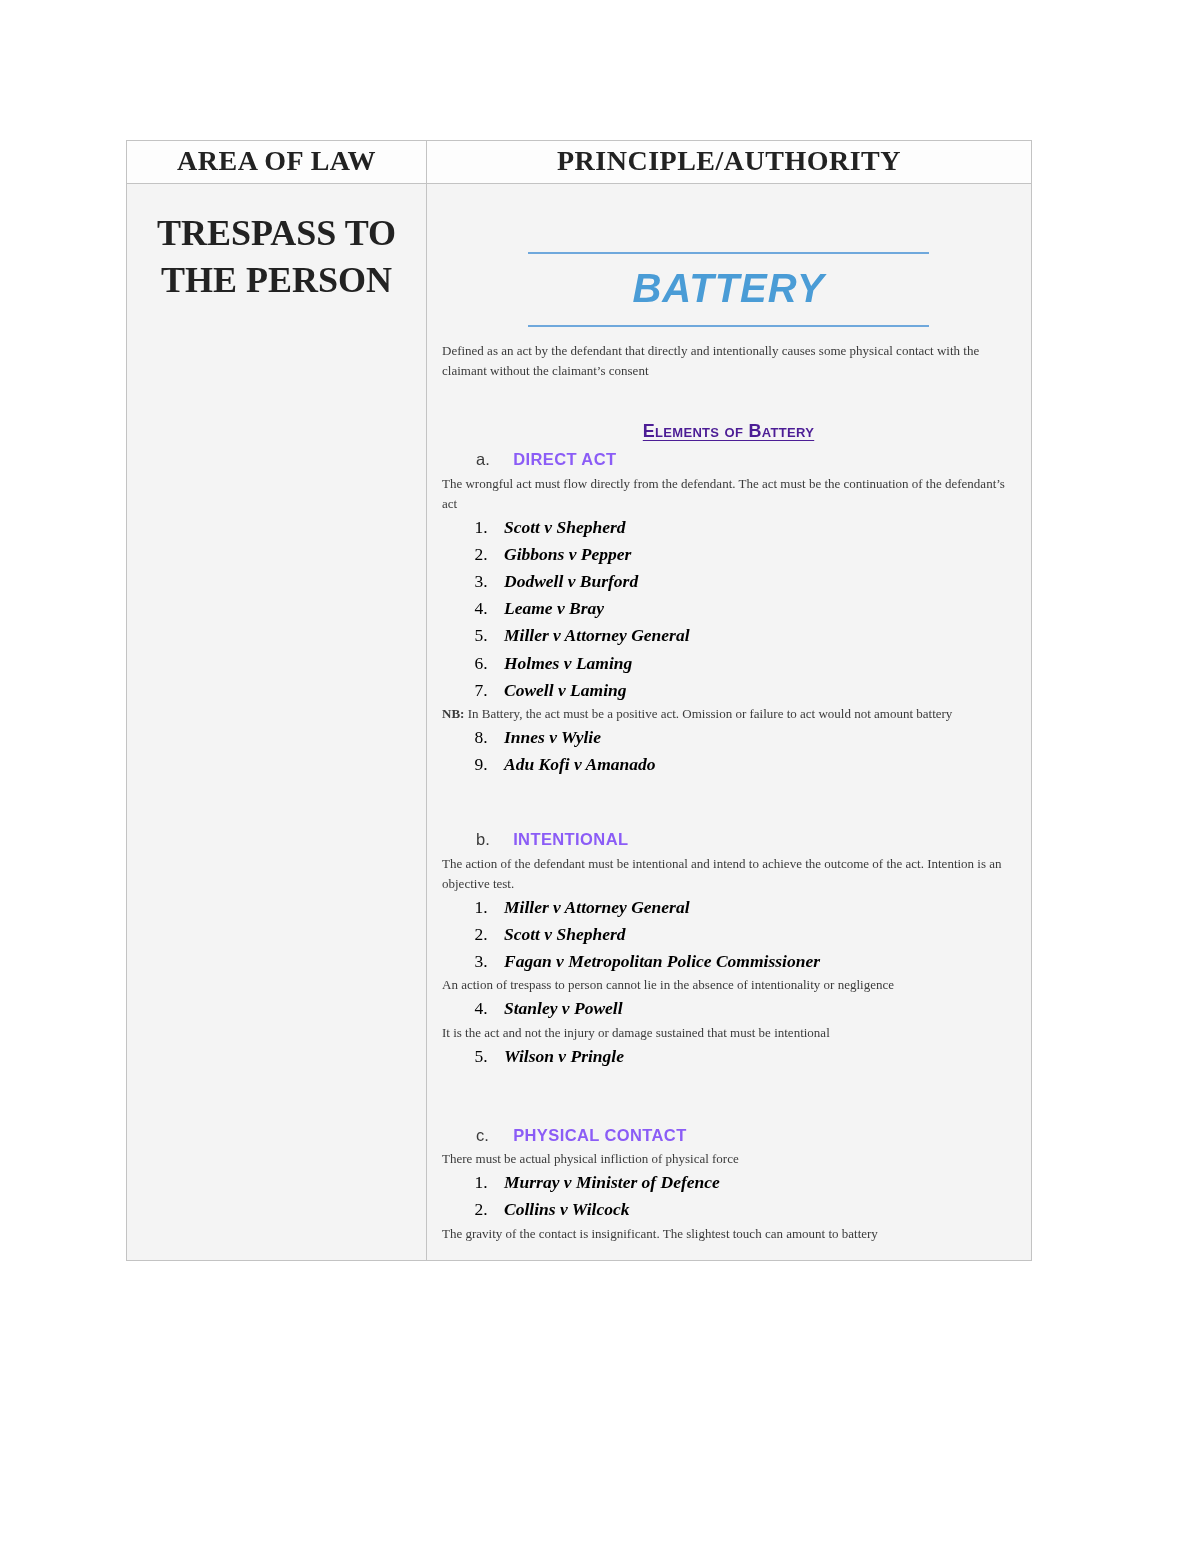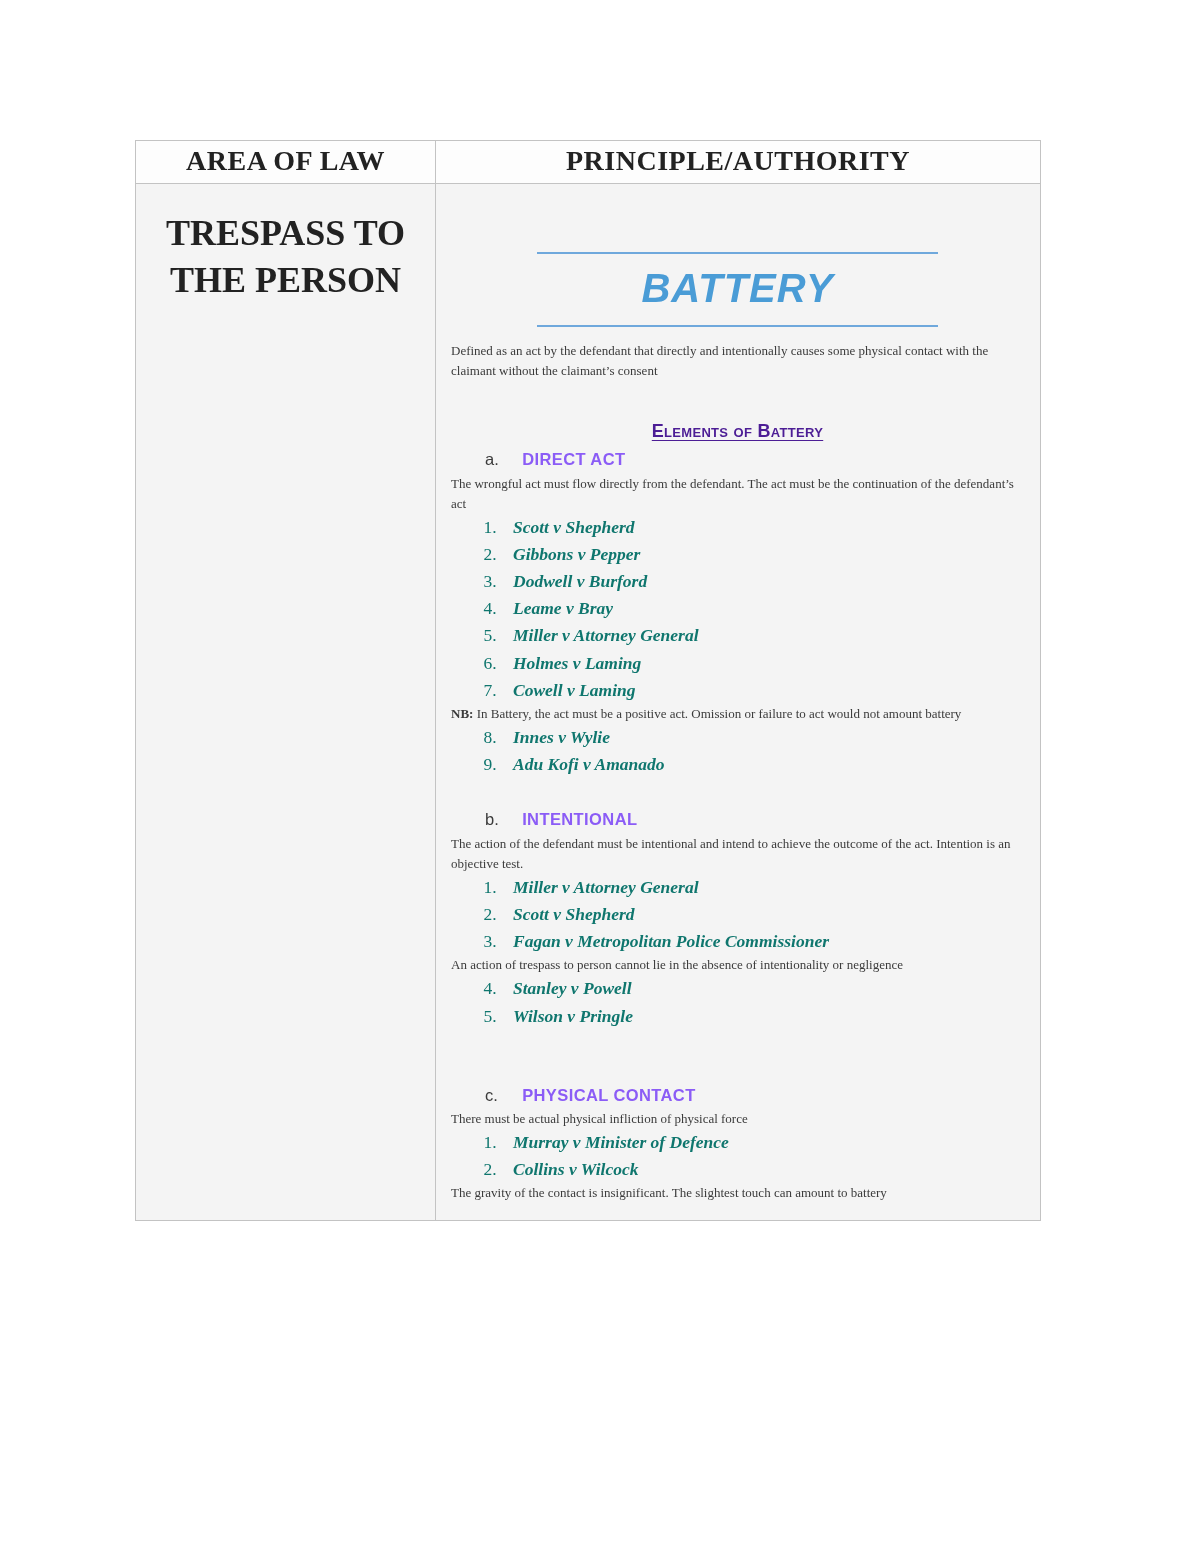--- a/index.html
+++ b/index.html
@@ -12,21 +12,21 @@
   }
 
   body {
     position: relative;
     height: 1553px;
     overflow: hidden;
   }
 
   .doc-table {
     position: absolute;
-    left: 135px;
+    left: 126px;
     top: 140px;
     width: 906px;
     border: 1px solid #c3c3c3;
     background: #f4f4f4;
   }
 
   .t-row { display: flex; align-items: stretch; }
 
   .header-row {
     border-bottom: 1px solid #c3c3c3;
@@ -130,31 +130,31 @@
   ol.cases {
     list-style: decimal;
     margin: 0;
     padding-left: 50px;
   }
 
   ol.cases li {
     font-size: 17.5px;
     line-height: 1.55;
     padding-left: 12px;
-    color: #0f766e;
+    color: #000000;
   }
 
   .case {
     font-weight: bold;
     font-style: italic;
   }
 
   .nb b, .nb .nb-label { font-weight: bold; }
 
-  .section-b { margin-top: 28px; }
+  .section-b { margin-top: 48px; }
   .section-c { margin-top: 52px; }
 </style>
 </head>
 <body>
 
 <div class="doc-table">
 
   <div class="t-row header-row">
     <div class="cell col-left header-cell">AREA OF LAW</div>
     <div class="cell col-right header-cell">PRINCIPLE/AUTHORITY</div>
@@ -220,20 +220,21 @@
           <li><span class="case">Scott v Shepherd</span></li>
           <li><span class="case">Fagan v Metropolitan Police Commissioner</span></li>
         </ol>
 
         <p class="body-text">An action of trespass to person cannot lie in the absence of intentionality or negligence</p>
 
         <ol class="cases" start="4">
           <li><span class="case">Stanley v Powell</span></li>
         </ol>
 
+        <p class="body-text">It is the act and not the injury or damage sustained that must be intentional</p>
 
         <ol class="cases" start="5">
           <li><span class="case">Wilson v Pringle</span></li>
         </ol>
       </div>
 
       <div class="section section-c">
         <div class="section-head">
           <span class="sec-letter">c.</span>
           <span class="sec-title">PHYSICAL CONTACT</span>

